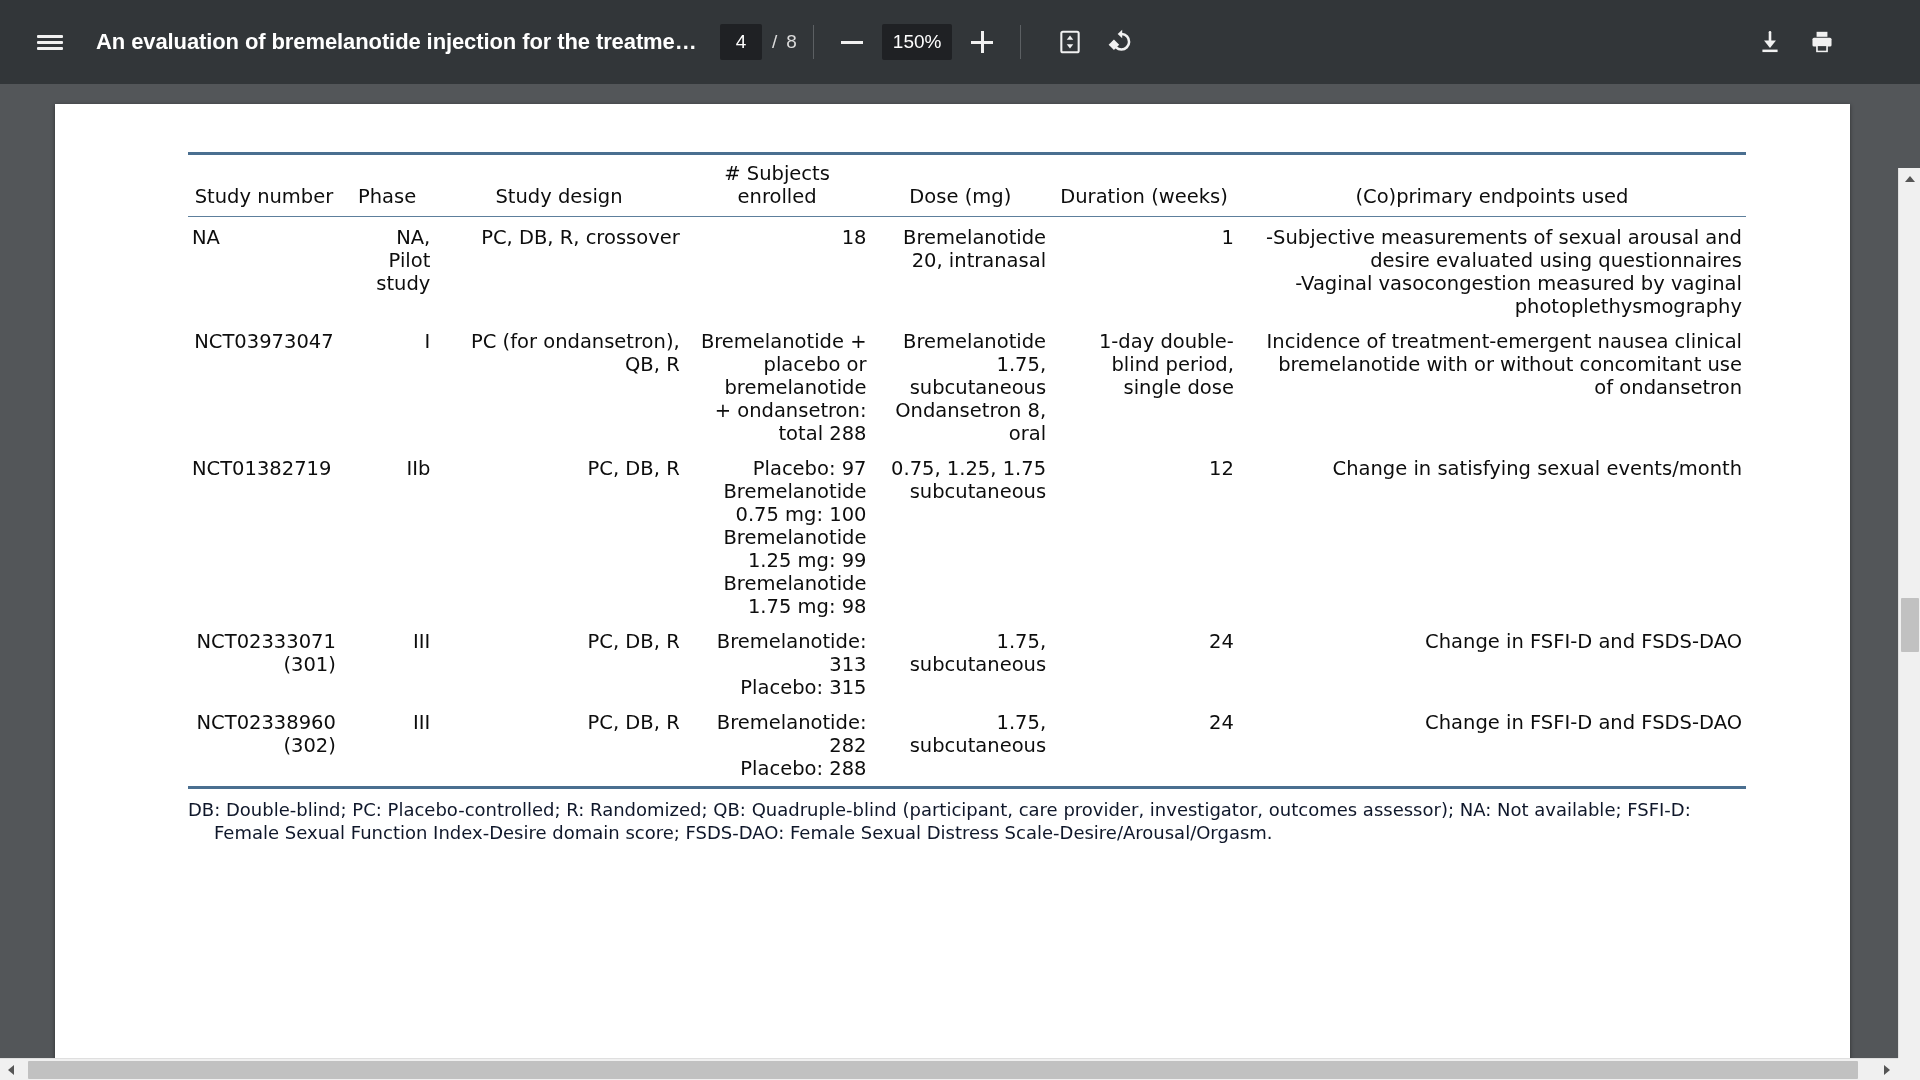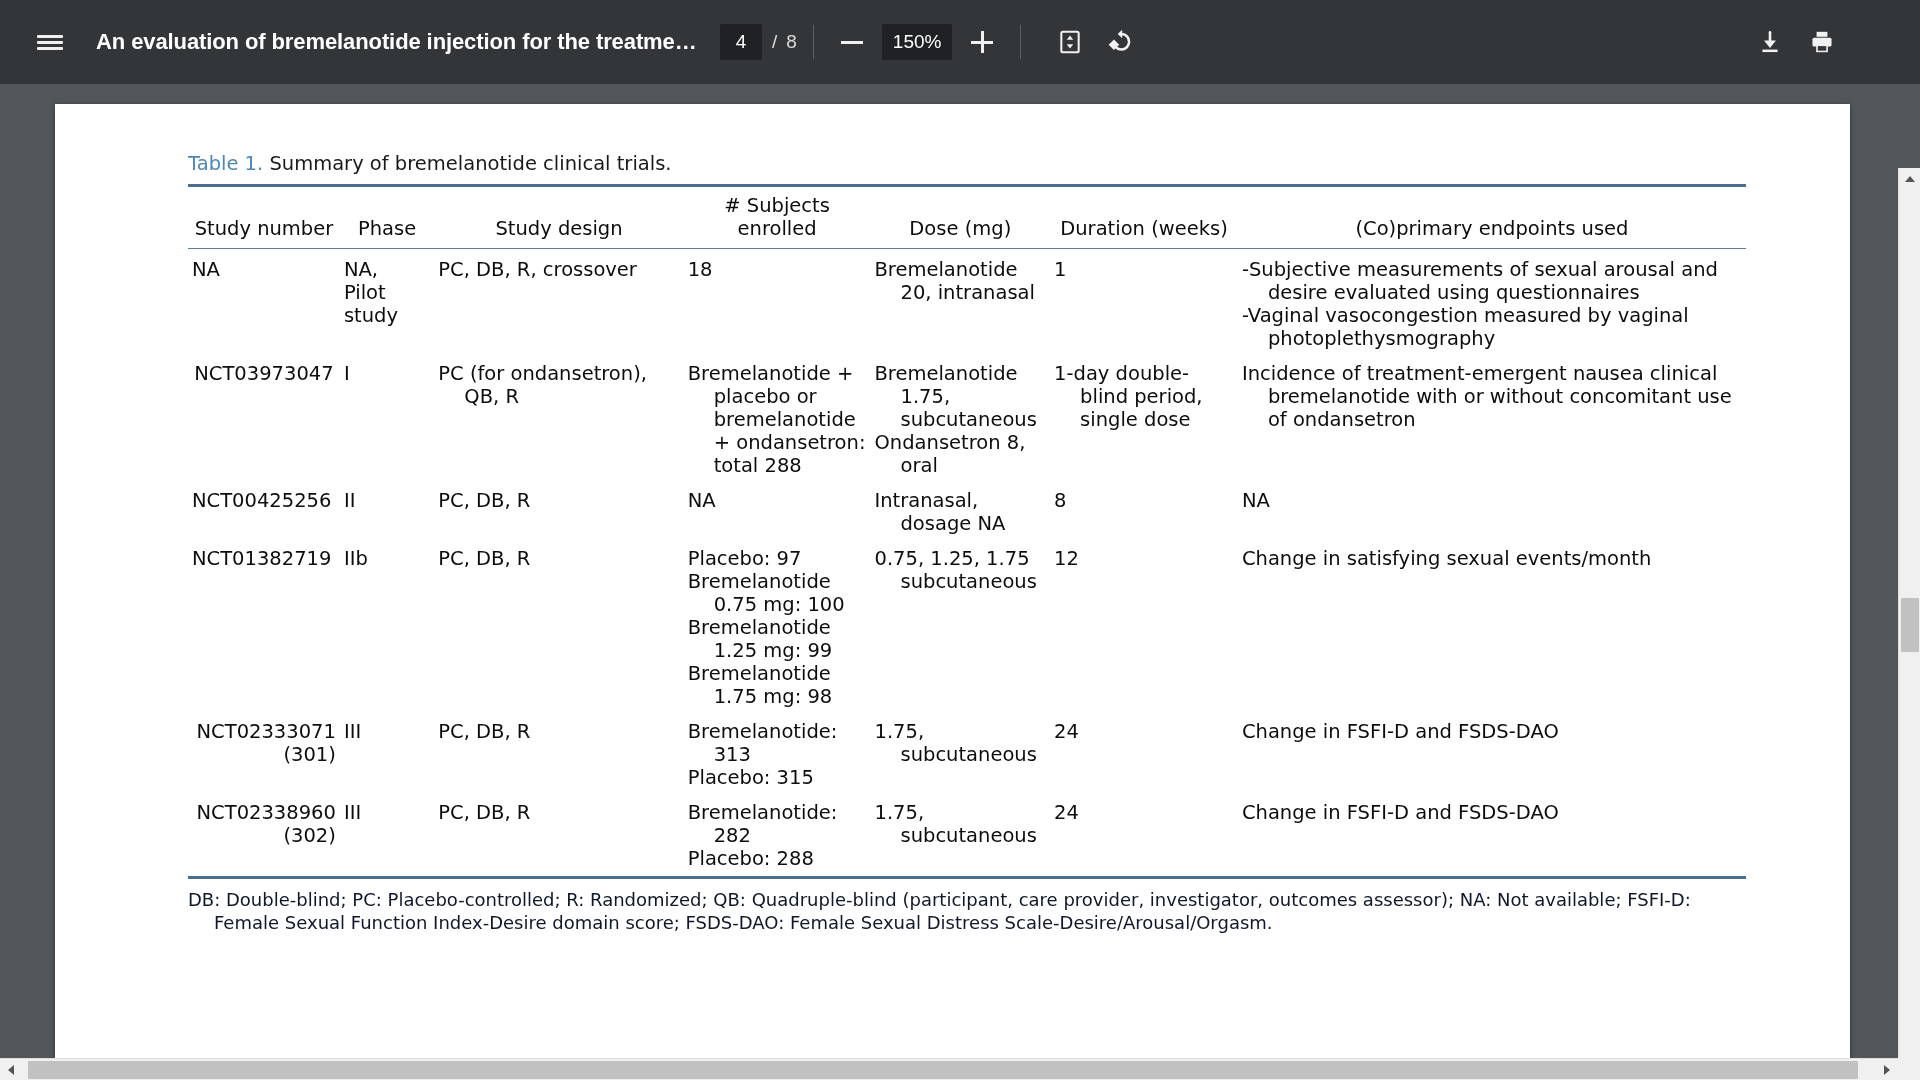--- a/index.html
+++ b/index.html
@@ -118,21 +118,21 @@
   }
   table.trial-table th {
     font-weight: normal;
     vertical-align: bottom;
     padding: 7px 4px 8px 4px;
     text-align: center;
   }
   table.trial-table td {
     vertical-align: top;
     padding: 6px 4px 6px 4px;
-    text-align: left;
+    text-align: right;
   }
   .col-study  { width: 148px; }
   .col-phase  { width: 92px; }
   .col-design { width: 243px; }
   .col-subj   { width: 182px; }
   .col-dose   { width: 175px; }
   .col-dur    { width: 183px; }
   .col-end    { width: 495px; }
   .hang { padding-left: 26px; text-indent: -26px; display: block; }
   .hang-lines { display: block; }
@@ -262,23 +262,20 @@
     </span>
   </button>
 </div>
 
 <div id="viewer">
 
   <div id="page-sheet">
 
     <div id="table-block">
 
-      <div id="table-caption">
-        <span id="caption-label">Table 1.</span><span> Summary of bremelanotide clinical trials.</span>
-      </div>
 
       <div class="rule-thick"></div>
 
       <table class="trial-table">
         <colgroup>
           <col class="col-study">
             <col class="col-phase">
             <col class="col-design">
           <col class="col-subj">
             <col class="col-dose">
@@ -354,31 +351,20 @@
               </span>
             </td>
             <td>
                 <span class="hang">1-day double-blind period, single dose</span>
               </td>
             <td>
                 <span class="hang">Incidence of treatment-emergent nausea clinical bremelanotide with or without concomitant use of ondansetron</span>
               </td>
           </tr>
 
-          <tr>
-            <td style="text-align:left">NCT00425256</td>
-            <td>II</td>
-            <td>PC, DB, R</td>
-            <td>NA</td>
-            <td>
-                <span class="hang">Intranasal, dosage NA</span>
-              </td>
-            <td>8</td>
-            <td>NA</td>
-          </tr>
 
           <tr>
             <td style="text-align:left">NCT01382719</td>
             <td>IIb</td>
             <td>PC, DB, R</td>
             <td>
               <span class="hang-lines">
                 <span>Placebo: 97</span>
                 <span>Bremelanotide 0.75 mg: 100</span>
                 <span>Bremelanotide 1.25 mg: 99</span>

